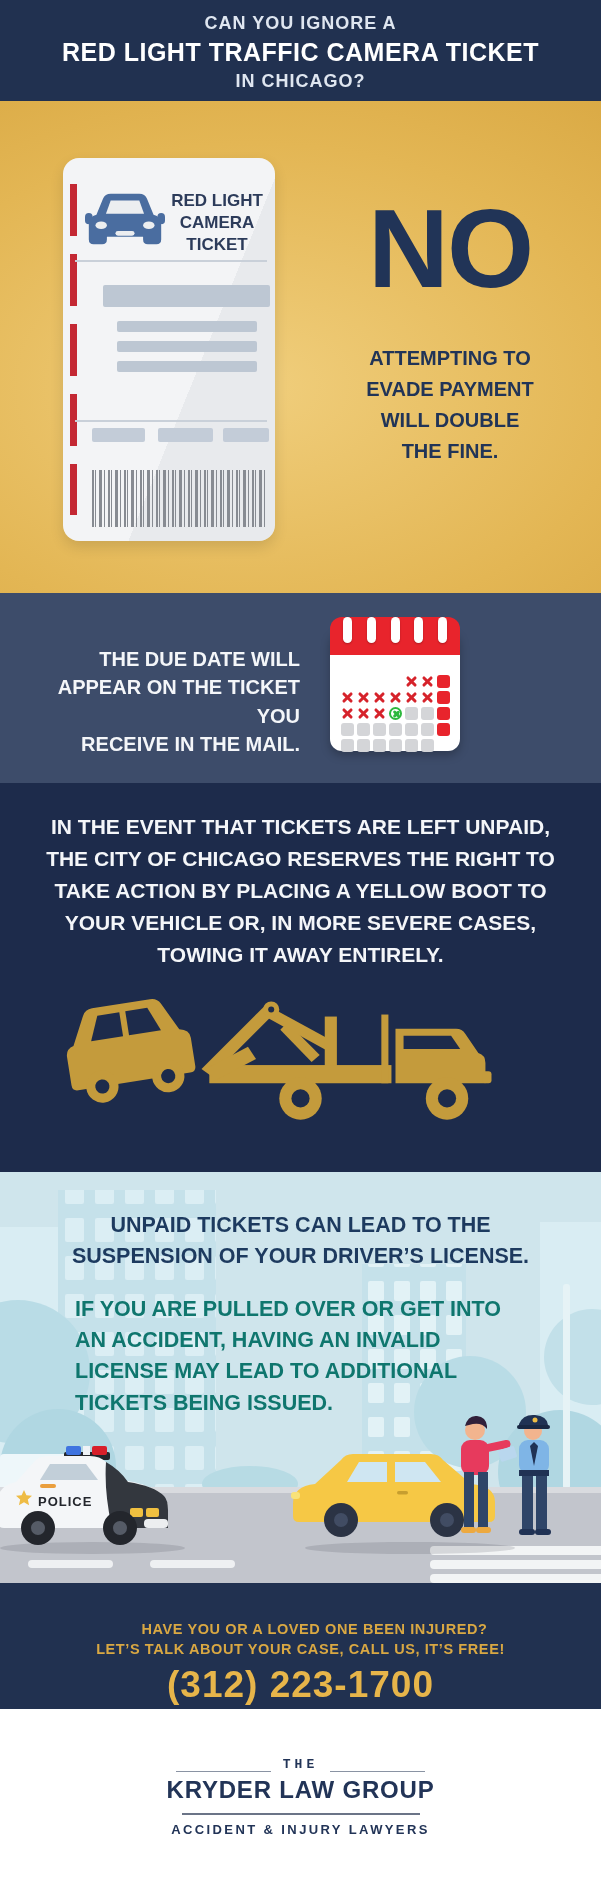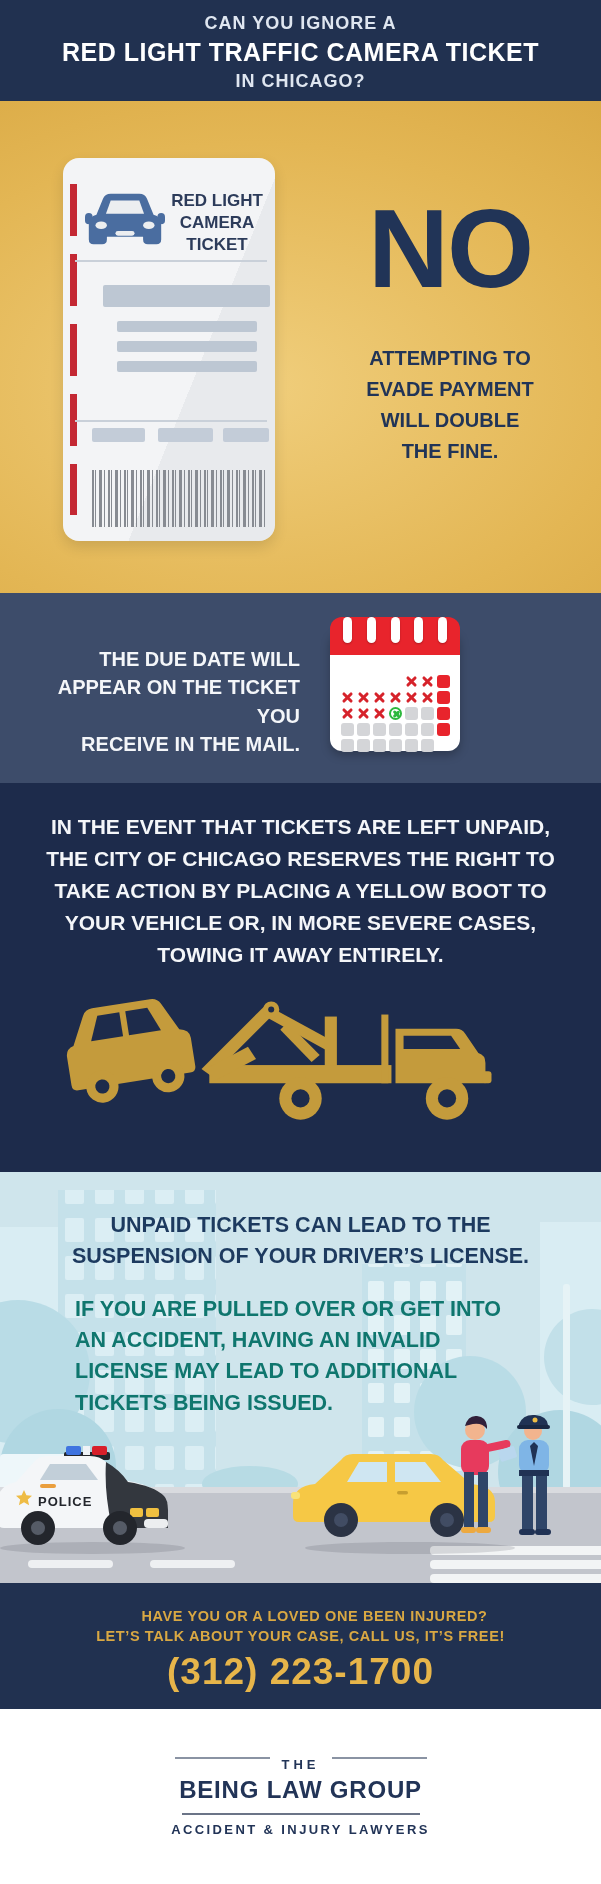--- a/index.html
+++ b/index.html
@@ -76,27 +76,27 @@
   .road{position:absolute;left:0;top:315px;width:601px;height:96px;background:#c2c5cc;
         border-top:6px solid #d9dbdf;z-index:1;}
   .lane-dash{position:absolute;height:8px;background:#eef0f2;border-radius:4px;z-index:1;}
   .cross{position:absolute;left:430px;width:180px;height:9px;background:#f2f4f5;border-radius:4px;z-index:1;}
   .car-shadow{position:absolute;height:12px;background:rgba(40,45,60,.14);border-radius:50%;z-index:1;}
   .police-car{position:absolute;left:-6px;top:262px;z-index:2;}
   .taxi-scene{position:absolute;left:285px;top:240px;z-index:2;}
 
   
   .sec-cta{top:1583px;height:126px;background:#213150;text-align:center;}
-  .cta-l1{margin-top:25px;font-size:14.5px;font-weight:600;letter-spacing:.6px;color:#d9a843;padding-left:28px;}
+  .cta-l1{margin-top:38px;font-size:14.5px;font-weight:600;letter-spacing:.6px;color:#d9a843;padding-left:28px;}
   .cta-l2{margin-top:4px;font-size:14.5px;font-weight:600;letter-spacing:.6px;color:#d9a843;}
   .cta-phone{margin-top:7px;font-size:37px;font-weight:800;letter-spacing:1px;color:#e7b54a;}
 
   
   .sec-brand{top:1709px;height:175px;background:#ffffff;color:#223457;text-align:center;}
-  .brand-the{margin-top:48px;display:flex;align-items:flex-start;justify-content:center;gap:12px;}
+  .brand-the{margin-top:48px;display:flex;align-items:flex-end;justify-content:center;gap:12px;font-family:Liberation Mono, monospace;}
   .brand-the i{display:block;width:95px;height:1.5px;background:#8a93a3;}
   .brand-the b{font-size:13px;font-weight:600;letter-spacing:4px;}
   .brand-name{margin-top:4px;font-size:24px;font-weight:800;letter-spacing:.8px;}
   .brand-rule{width:238px;height:1.5px;background:#6b7487;margin:9px auto 0;}
   .brand-tagline{margin-top:7px;font-size:13px;font-weight:600;letter-spacing:2.4px;}
 </style>
 </head>
 <body>
 
 <div class="canvas">
@@ -339,18 +339,18 @@
     <div class="cta-l2">LET’S TALK ABOUT YOUR CASE, CALL US, IT’S FREE!</div>
     <div class="cta-phone">(312) 223-1700</div>
   </div>
 
   <div class="sec sec-brand">
     <div class="brand-the">
       <i></i>
       <b>THE</b>
       <i></i>
     </div>
-    <div class="brand-name">BEING LAW GROUP</div>
+    <div class="brand-name">KRYDER LAW GROUP</div>
     <div class="brand-rule"></div>
     <div class="brand-tagline">ACCIDENT &amp; INJURY LAWYERS</div>
   </div>
 
 </div>
 
 </body></html>

